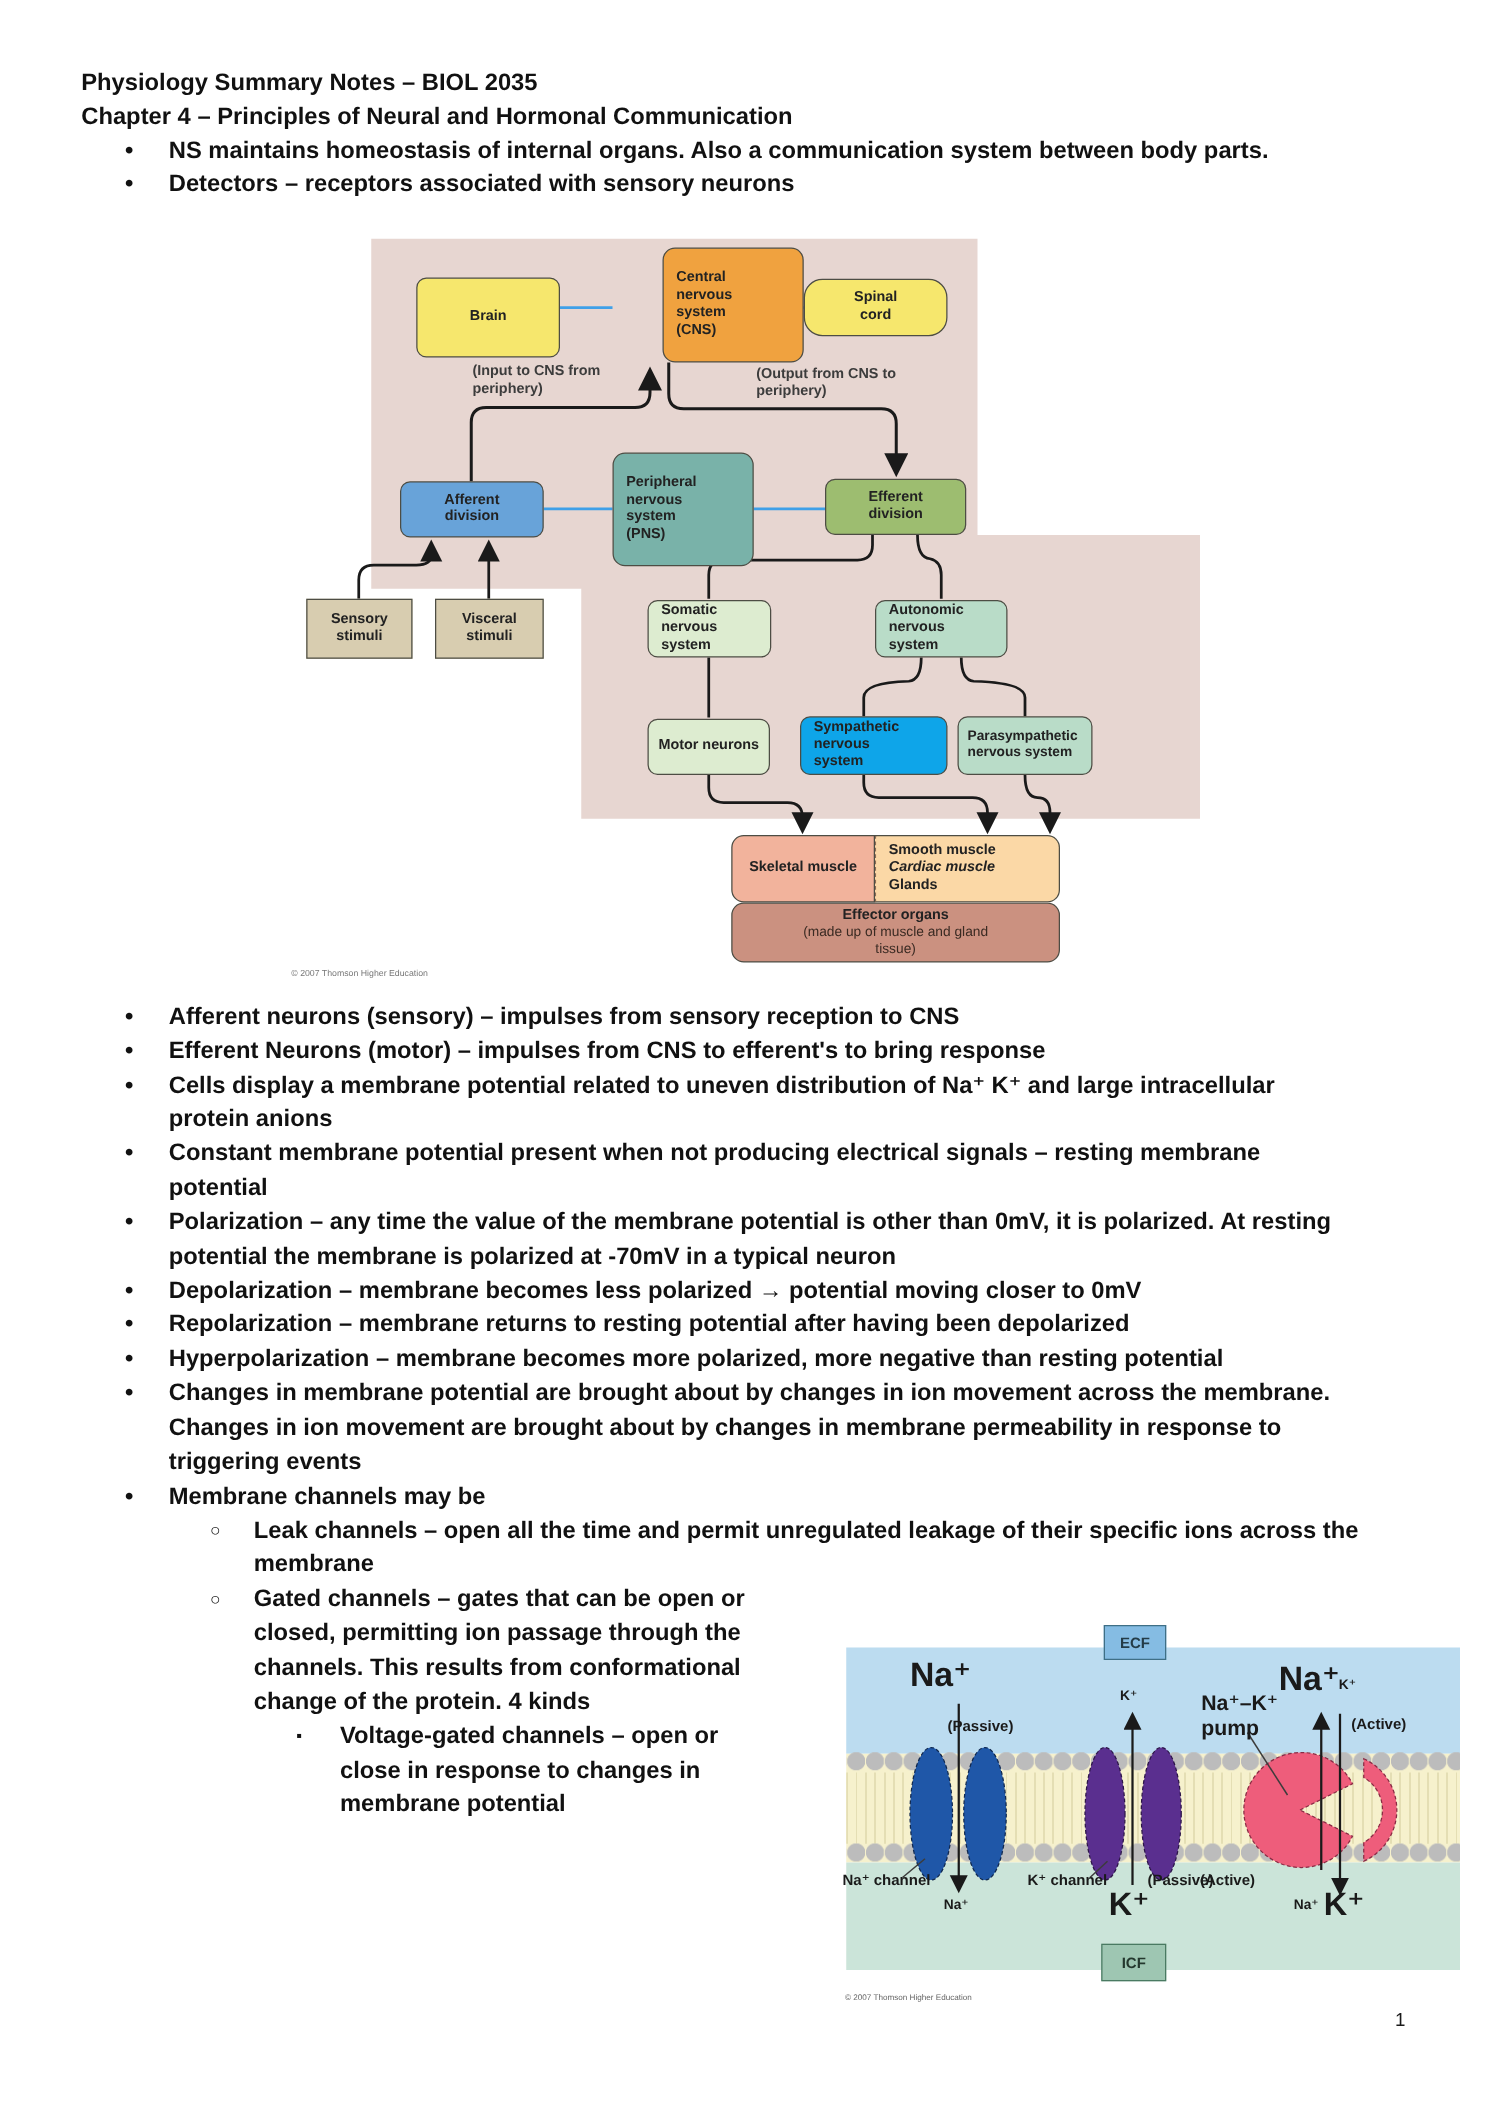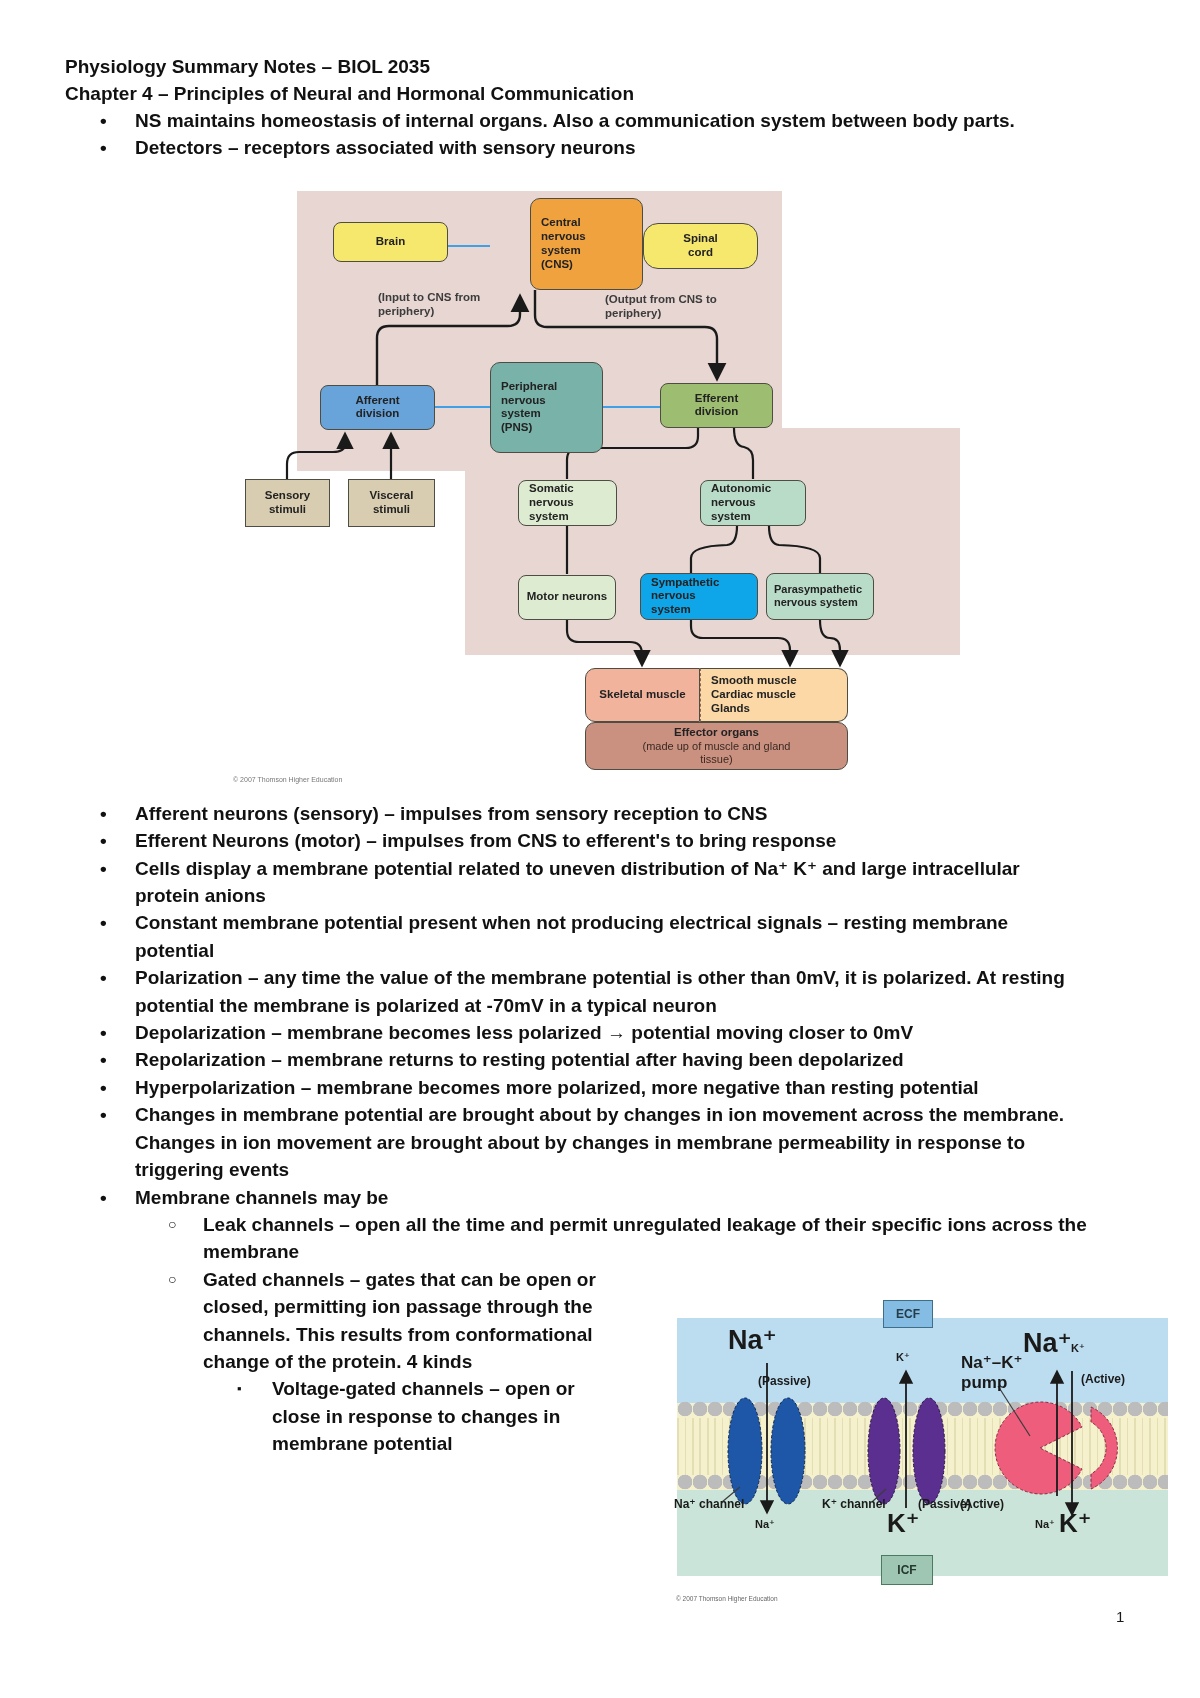--- a/index.html
+++ b/index.html
@@ -88,21 +88,21 @@
         <path d="M468,250 V258 Q468,270 456,270 H349 Q337,270 337,282 V301" stroke="#1a1a1a" stroke-width="2.2" fill="none"></path>
         <path d="M504,250 Q504,268 514,269 Q523,271 523,282 V301" stroke="#1a1a1a" stroke-width="2.2" fill="none"></path>
         <path d="M337,348 V396" stroke="#1a1a1a" stroke-width="2.2" fill="none"></path>
         <path d="M507,348 Q507,366 497,367 Q461,368 461,380 V395" stroke="#1a1a1a" stroke-width="2.2" fill="none"></path>
         <path d="M539,348 Q539,366 549,367 Q590,368 590,380 V395" stroke="#1a1a1a" stroke-width="2.2" fill="none"></path>
         <path d="M337,442 V452 Q337,464 349,464 H400 Q412,464 412,476 V485" stroke="#1a1a1a" stroke-width="2.2" fill="none" marker-end="url(#ah)"></path>
         <path d="M461,442 V448 Q461,460 473,460 H548 Q560,460 560,472 V485" stroke="#1a1a1a" stroke-width="2.2" fill="none" marker-end="url(#ah)"></path>
         <path d="M590,442 Q590,460 600,460 Q610,460 610,472 V485" stroke="#1a1a1a" stroke-width="2.2" fill="none" marker-end="url(#ah)"></path>
       </svg>
 
-      <div class="nbox" style="left:103px;top:44px;width:115px;height:40px;background:#f6e76d;">
+      <div class="nbox" style="left:103px;top:44px;width:115px;height:64px;background:#f6e76d;">
           <span>Brain</span>
         </div>
       <div class="nbox ta-l" style="left:260px;top:20px;width:113px;height:92px;background:#f0a23f;border-radius:10px;margin-left:40px;">
           <span style="max-width:70px;">Central nervous system (CNS)</span>
         </div>
       <div class="nbox" style="left:413px;top:45px;width:115px;height:46px;background:#f6e76d;border-radius:15px;">
           <span style="max-width:48px;">Spinal cord</span>
         </div>
 
       <div class="dlabel" style="left:148px;top:112px;width:120px;text-align:left;">(Input to CNS from periphery)</div>
@@ -140,21 +140,21 @@
       <div class="nbox ta-l" style="left:536px;top:395px;width:108px;height:47px;background:#b9dcc8;font-size:11px;padding-left:7px;">
           <span style="max-width:95px;">Parasympathetic nervous system</span>
         </div>
 
       <div class="nbox" style="left:355px;top:490px;width:115px;height:54px;background:#f2b39c;border-radius:10px 0 0 10px;">
           <span>Skeletal muscle</span>
         </div>
       <div class="nbox ta-l" style="left:470px;top:490px;width:148px;height:54px;background:#fbd8a6;border-radius:0 10px 10px 0;border-left:1px dashed #8a6a55;">
         <span>
           <span style="display:block;">Smooth muscle</span>
-          <span style="display:block;">Cardiac muscle</span>
+          <span style="display:block;font-style:italic;">Cardiac muscle</span>
           <span style="display:block;">Glands</span>
         </span>
       </div>
       <div class="nbox" style="left:355px;top:544px;width:263px;height:48px;background:#cb9180;flex-direction:column;border-radius:10px;">
         <span>Effector organs</span>
         <span style="font-weight:normal;font-size:11px;max-width:150px;color:#3a2a22;">(made up of muscle and gland tissue)</span>
       </div>
 
       <div class="copyr" style="left:3px;top:598px;">© 2007 Thomson Higher Education</div>
     </div>

